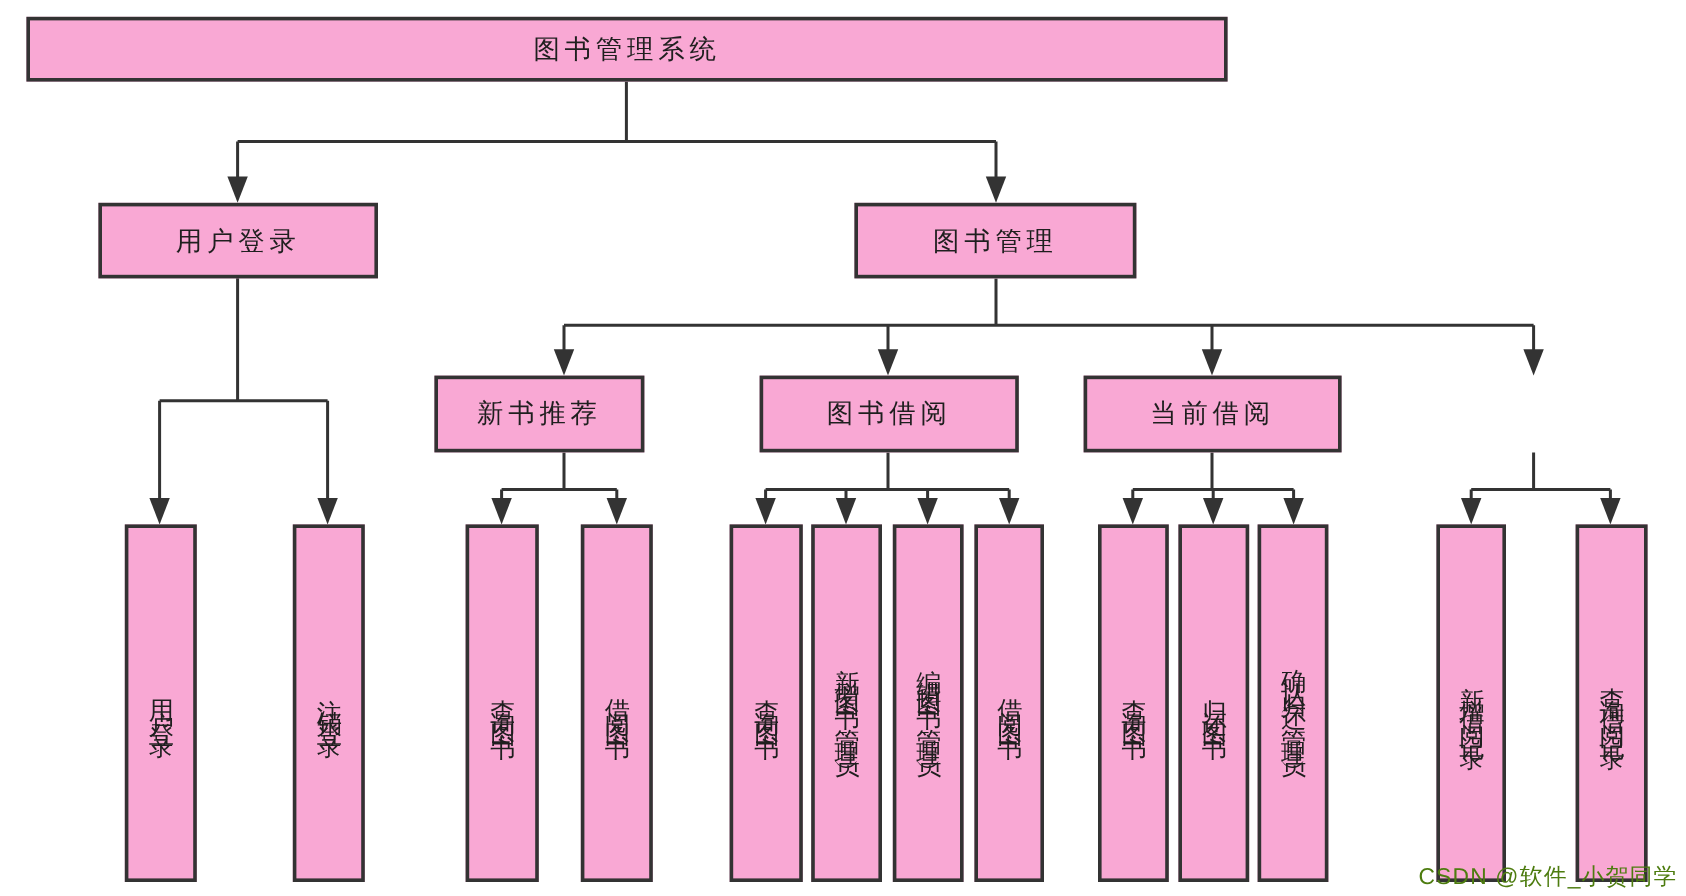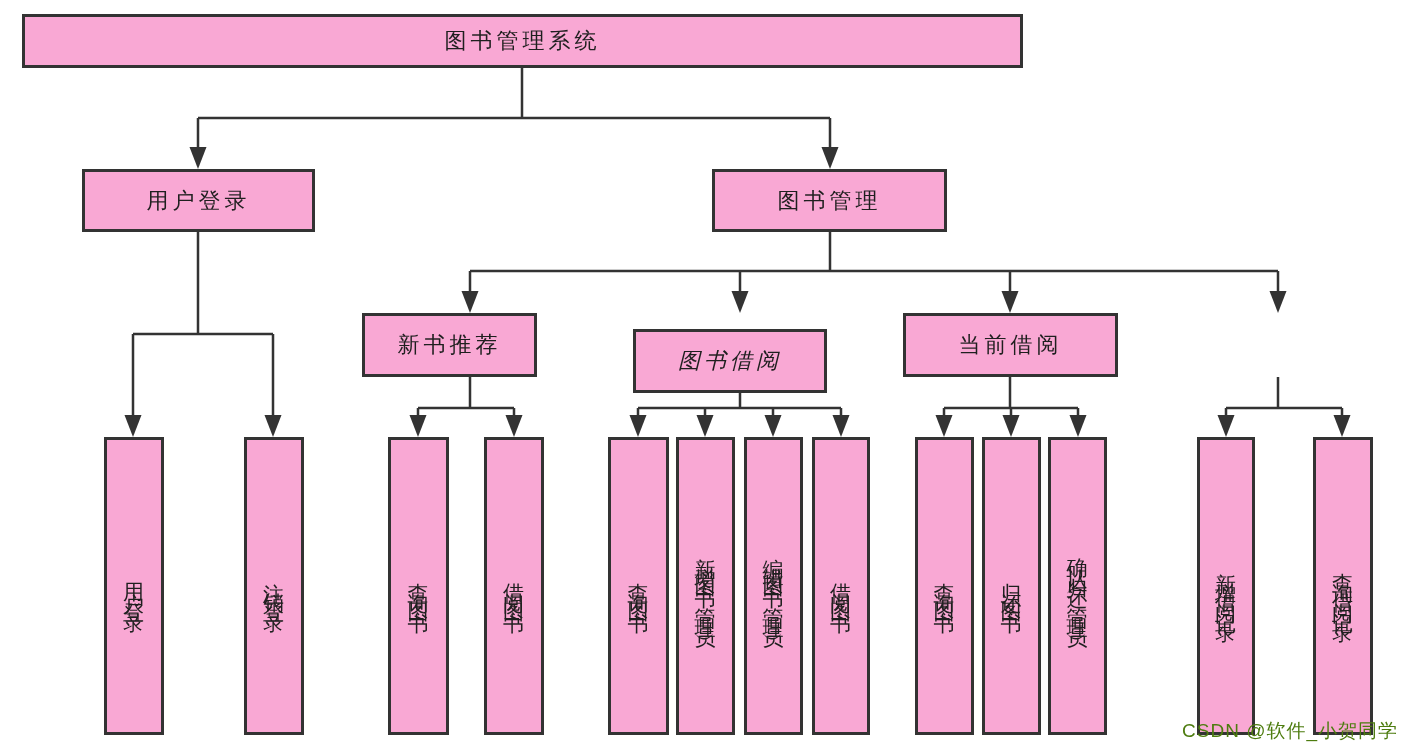--- a/index.html
+++ b/index.html
@@ -16,21 +16,21 @@
   .hbox { font-size:22px; letter-spacing:4px; white-space:nowrap; }
   .leaf span {
     writing-mode:vertical-rl; text-orientation:mixed;
     font-size:21px; line-height:1; letter-spacing:10px; white-space:nowrap;
   }
   
   .n-root { left:22px;   top:14px;  width:1001px; height:54px; }
   .n-l2a  { left:82px;   top:169px; width:233px;  height:63px; }
   .n-l2b  { left:712px;  top:169px; width:235px;  height:63px; }
   .n-l3a  { left:362px;  top:313px; width:175px;  height:64px; }
-  .n-l3b  { left:633px;  top:329px; width:194px;  height:64px;font-style:italic; }
+  .n-l3b  { left:633px;  top:313px; width:216px;  height:64px; }
   .n-l3c  { left:903px;  top:313px; width:215px;  height:64px; }
   .n-l3d  { left:1172px; top:313px; width:213px;  height:64px; }
   .leaf   { top:437px; height:298px; }
   .lf1  { left:104px;  width:60px; }
   .lf2  { left:244px;  width:60px; }
   .lf3  { left:388px;  width:61px; }
   .lf4  { left:484px;  width:60px; }
   .lf5  { left:608px;  width:61px; }
   .lf6  { left:676px;  width:59px; }
   .lf7  { left:744px;  width:59px; }

